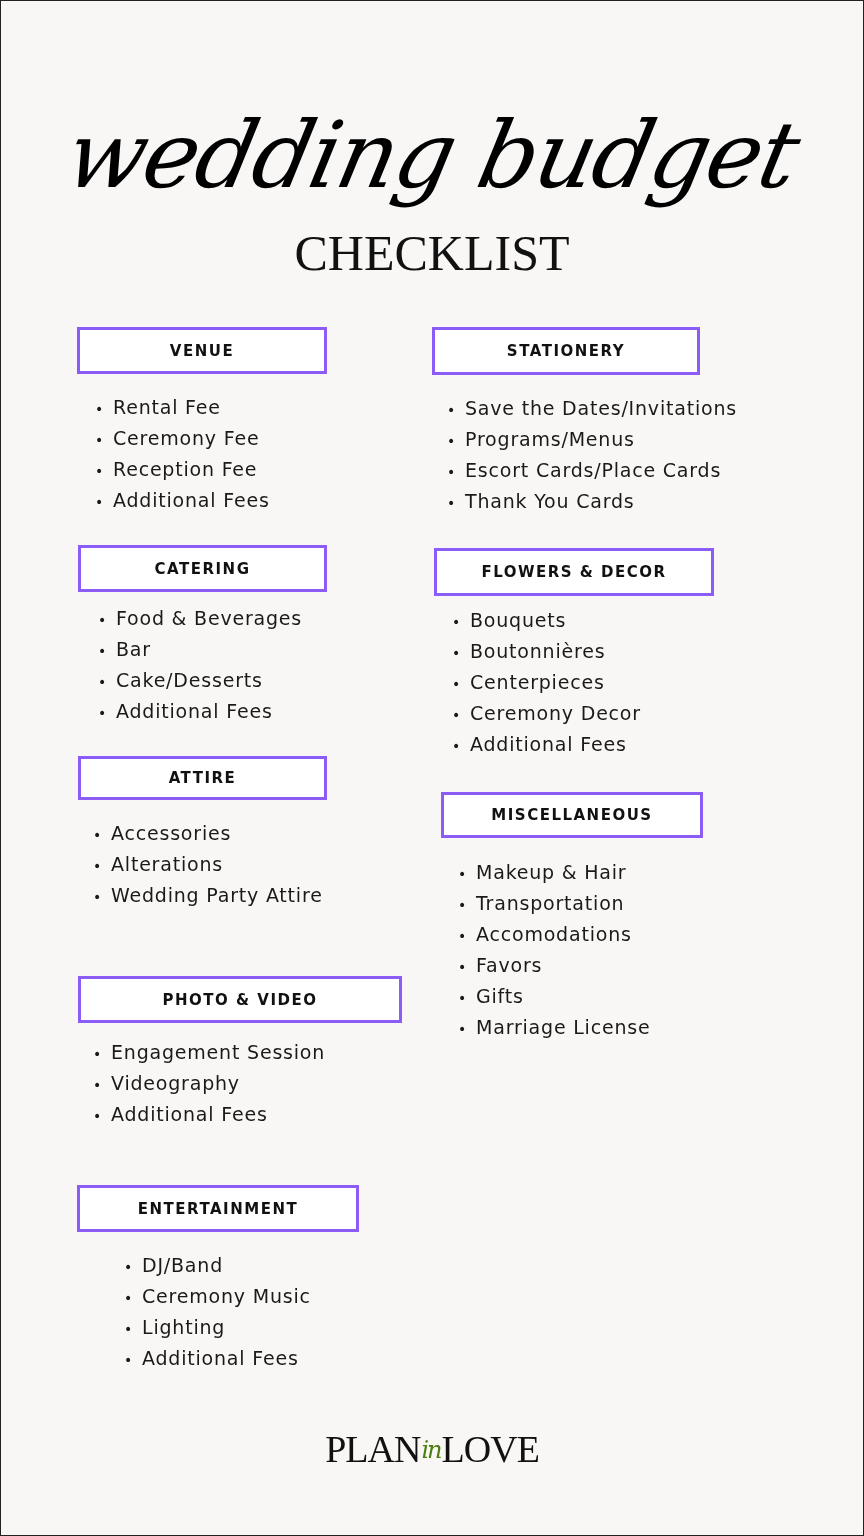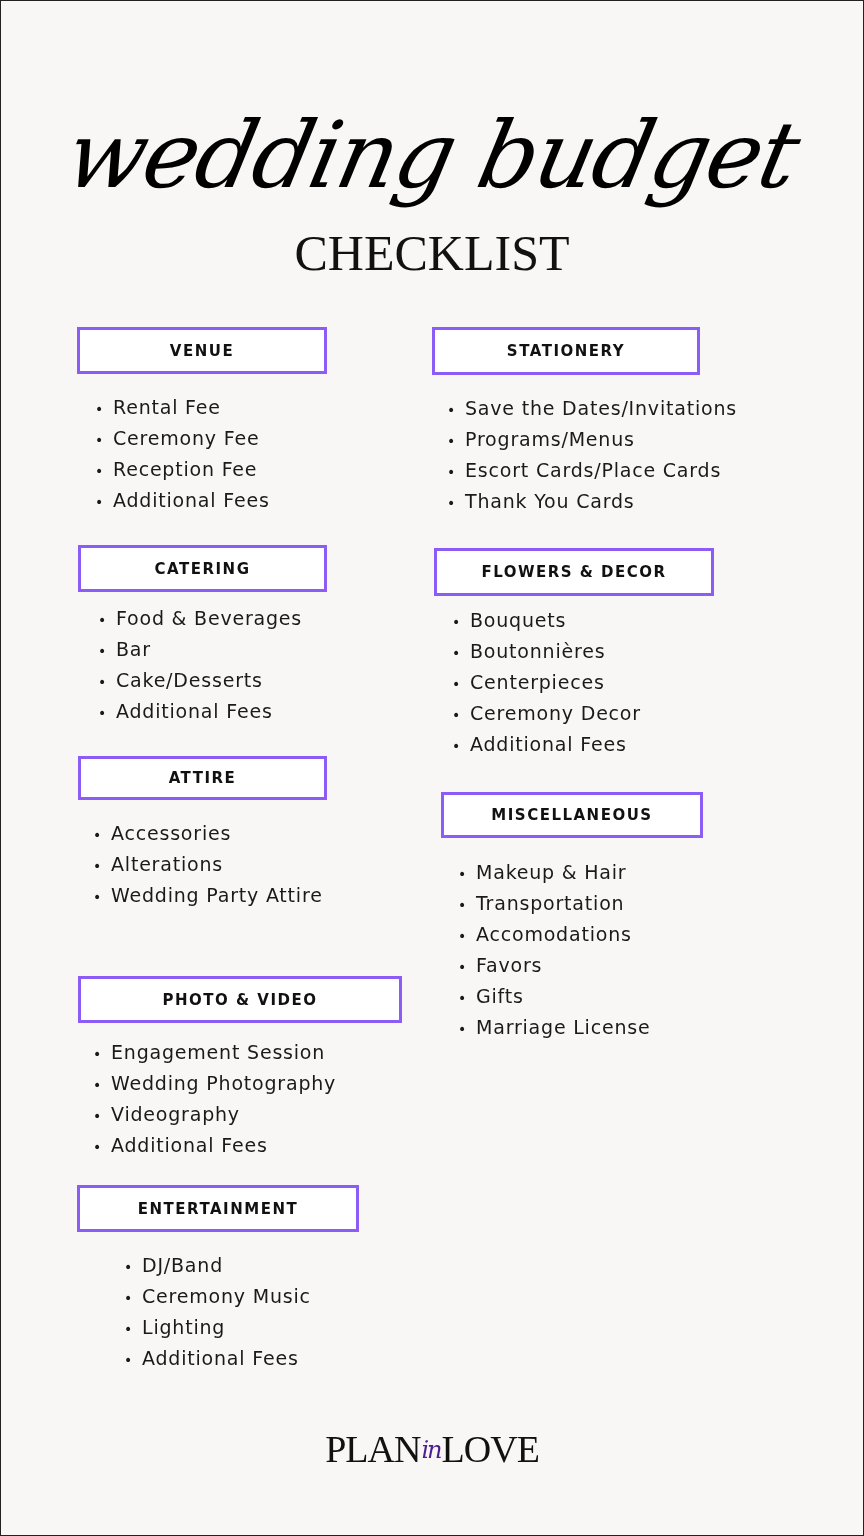--- a/index.html
+++ b/index.html
@@ -12,21 +12,21 @@
   .title-main { position:absolute; left:0; width:864px; top:228px; text-align:center;
         font-family:"Liberation Serif", serif; font-size:50px; line-height:1; color:#111; letter-spacing:0px; }
   .hdr { position:absolute; background:#fff; border:3px solid #8b5cf6; box-sizing:border-box;
          display:flex; align-items:center; justify-content:center;
          font-family:"DejaVu Sans", sans-serif; font-weight:bold; font-size:15px; letter-spacing:1.5px; color:#111; }
   ul.items { position:absolute; margin:0; padding:0; list-style:none; }
   ul.items li { font-family:"DejaVu Sans", sans-serif; font-size:19px; letter-spacing:0.8px; height:31px; line-height:31px; color:#1a1a1a; white-space:nowrap; }
   ul.items li .b { display:inline-block; width:18px; font-size:14px; }
   .logo { position:absolute; left:0; width:864px; top:1430px; text-align:center;
           font-family:"Liberation Serif", serif; font-size:38px; line-height:1; color:#111; letter-spacing:-1px; }
-  .logo .in { font-family:"DejaVu Serif", serif; font-style:italic; font-size:24px; color:#4c1d95; letter-spacing:-2px; vertical-align:4px; margin:11px 1px; }
+  .logo .in { font-family:"DejaVu Serif", serif; font-style:italic; font-size:24px; color:#4d7c0f; letter-spacing:-2px; vertical-align:4px; margin:11px 1px; }
 </style>
 </head>
 <body>
 
 <div class="frame"></div>
 
 <div class="title-script">wedding budget</div>
 <div class="title-main">CHECKLIST</div>
 
 <div class="hdr" style="left:77px;top:327px;width:250px;height:47px;">VENUE</div>
@@ -75,21 +75,20 @@
   <li><span class="b">•</span><span>Transportation</span></li>
   <li><span class="b">•</span><span>Accomodations</span></li>
   <li><span class="b">•</span><span>Favors</span></li>
   <li><span class="b">•</span><span>Gifts</span></li>
   <li><span class="b">•</span><span>Marriage License</span></li>
 </ul>
 
 <div class="hdr" style="left:78px;top:976px;width:324px;height:47px;">PHOTO &amp; VIDEO</div>
 <ul class="items" style="left:93px;top:1037px;">
   <li><span class="b">•</span><span>Engagement Session</span></li>
-  <li><span class="b">•</span><span>Wedding Photography</span></li>
   <li><span class="b">•</span><span>Videography</span></li>
   <li><span class="b">•</span><span>Additional Fees</span></li>
 </ul>
 
 <div class="hdr" style="left:77px;top:1185px;width:282px;height:47px;">ENTERTAINMENT</div>
 <ul class="items" style="left:94px;top:1250px;margin-left:30px;">
   <li><span class="b">•</span><span>DJ/Band</span></li>
   <li><span class="b">•</span><span>Ceremony Music</span></li>
   <li><span class="b">•</span><span>Lighting</span></li>
   <li><span class="b">•</span><span>Additional Fees</span></li>

